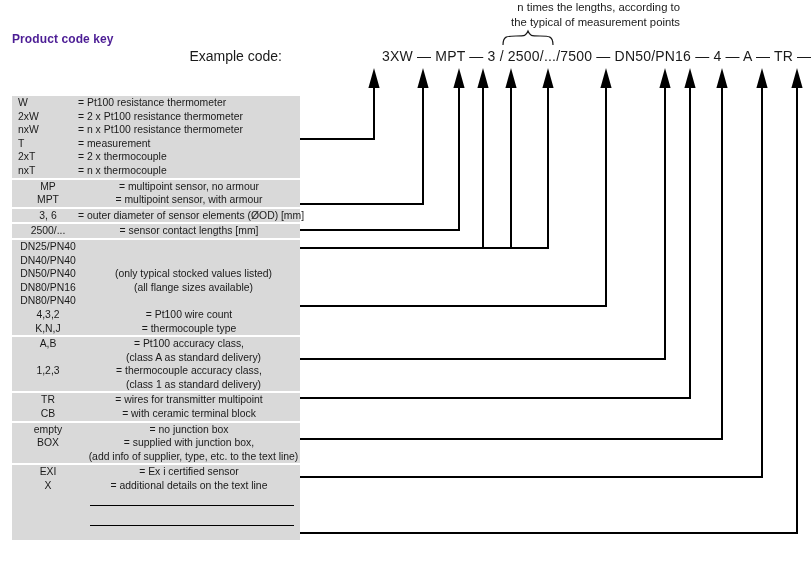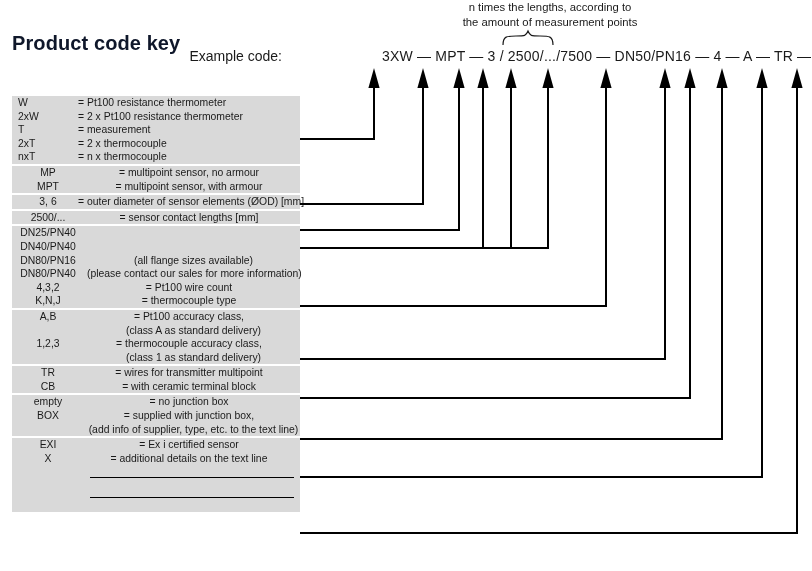--- a/index.html
+++ b/index.html
@@ -14,33 +14,33 @@
     background: #ffffff;
     font-family: "Liberation Sans", sans-serif;
     overflow: hidden;
   }
 
   
   #page-title {
     position: absolute;
     left: 12px;
     top: 32px;
-    font-size: 20px;
+    font-size: 12px;
     font-weight: bold;
-    color: #0f172a;
+    color: #4c1d95;
     letter-spacing: 0.1px;
   }
 
   
   #brace-note {
     position: absolute;
     left: 420px;
     top: 0px;
     width: 260px;
-    text-align: center;
+    text-align: right;
     font-size: 11.3px;
     color: #1a1a1a;
     line-height: 14.5px;
   }
 
   
   #example-row {
     position: absolute;
     left: 16px;
     top: 48px;
@@ -133,39 +133,43 @@
 </style>
 </head>
 <body>
 
 <div id="page">
 
   <div id="page-title">Product code key</div>
 
   <div id="brace-note">
     <div>n times the lengths, according to</div>
-    <div>the amount of measurement points</div>
+    <div>the typical of measurement points</div>
   </div>
 
   <div id="example-row">
     <div id="example-label">Example code:</div>
     <div id="example-code">3XW — MPT — 3 / 2500/.../7500 — DN50/PN16 — 4 — A — TR — BOX — X</div>
   </div>
 
   <div id="key-table">
       <div class="key-group">
         <div class="key-row">
           <div class="key-code">W</div>
           <div class="key-desc">= Pt100 resistance thermometer</div>
         </div>
         <div class="key-row">
           <div class="key-code">2xW</div>
           <div class="key-desc">= 2 x Pt100 resistance thermometer</div>
         </div>
         <div class="key-row">
+          <div class="key-code">nxW</div>
+          <div class="key-desc">= n x Pt100 resistance thermometer</div>
+        </div>
+        <div class="key-row">
           <div class="key-code">T</div>
           <div class="key-desc">= measurement</div>
         </div>
         <div class="key-row">
           <div class="key-code">2xT</div>
           <div class="key-desc">= 2 x thermocouple</div>
         </div>
         <div class="key-row">
           <div class="key-code">nxT</div>
           <div class="key-desc">= n x thermocouple</div>
@@ -196,26 +200,29 @@
       <div class="key-group">
         <div class="key-row">
           <div class="key-code">DN25/PN40</div>
           <div class="key-desc"></div>
         </div>
         <div class="key-row">
           <div class="key-code">DN40/PN40</div>
           <div class="key-desc"></div>
         </div>
         <div class="key-row">
+          <div class="key-code">DN50/PN40</div>
+          <div class="key-desc indent">(only typical stocked values listed)</div>
+        </div>
+        <div class="key-row">
           <div class="key-code">DN80/PN16</div>
           <div class="key-desc indent">(all flange sizes available)</div>
         </div>
         <div class="key-row">
           <div class="key-code">DN80/PN40</div>
-          <div class="key-desc indent">(please contact our sales for more information)</div>
         </div>
         <div class="key-row">
           <div class="key-code">4,3,2</div>
           <div class="key-desc">= Pt100 wire count</div>
         </div>
         <div class="key-row">
           <div class="key-code">K,N,J</div>
           <div class="key-desc">= thermocouple type</div>
         </div>
       </div>

